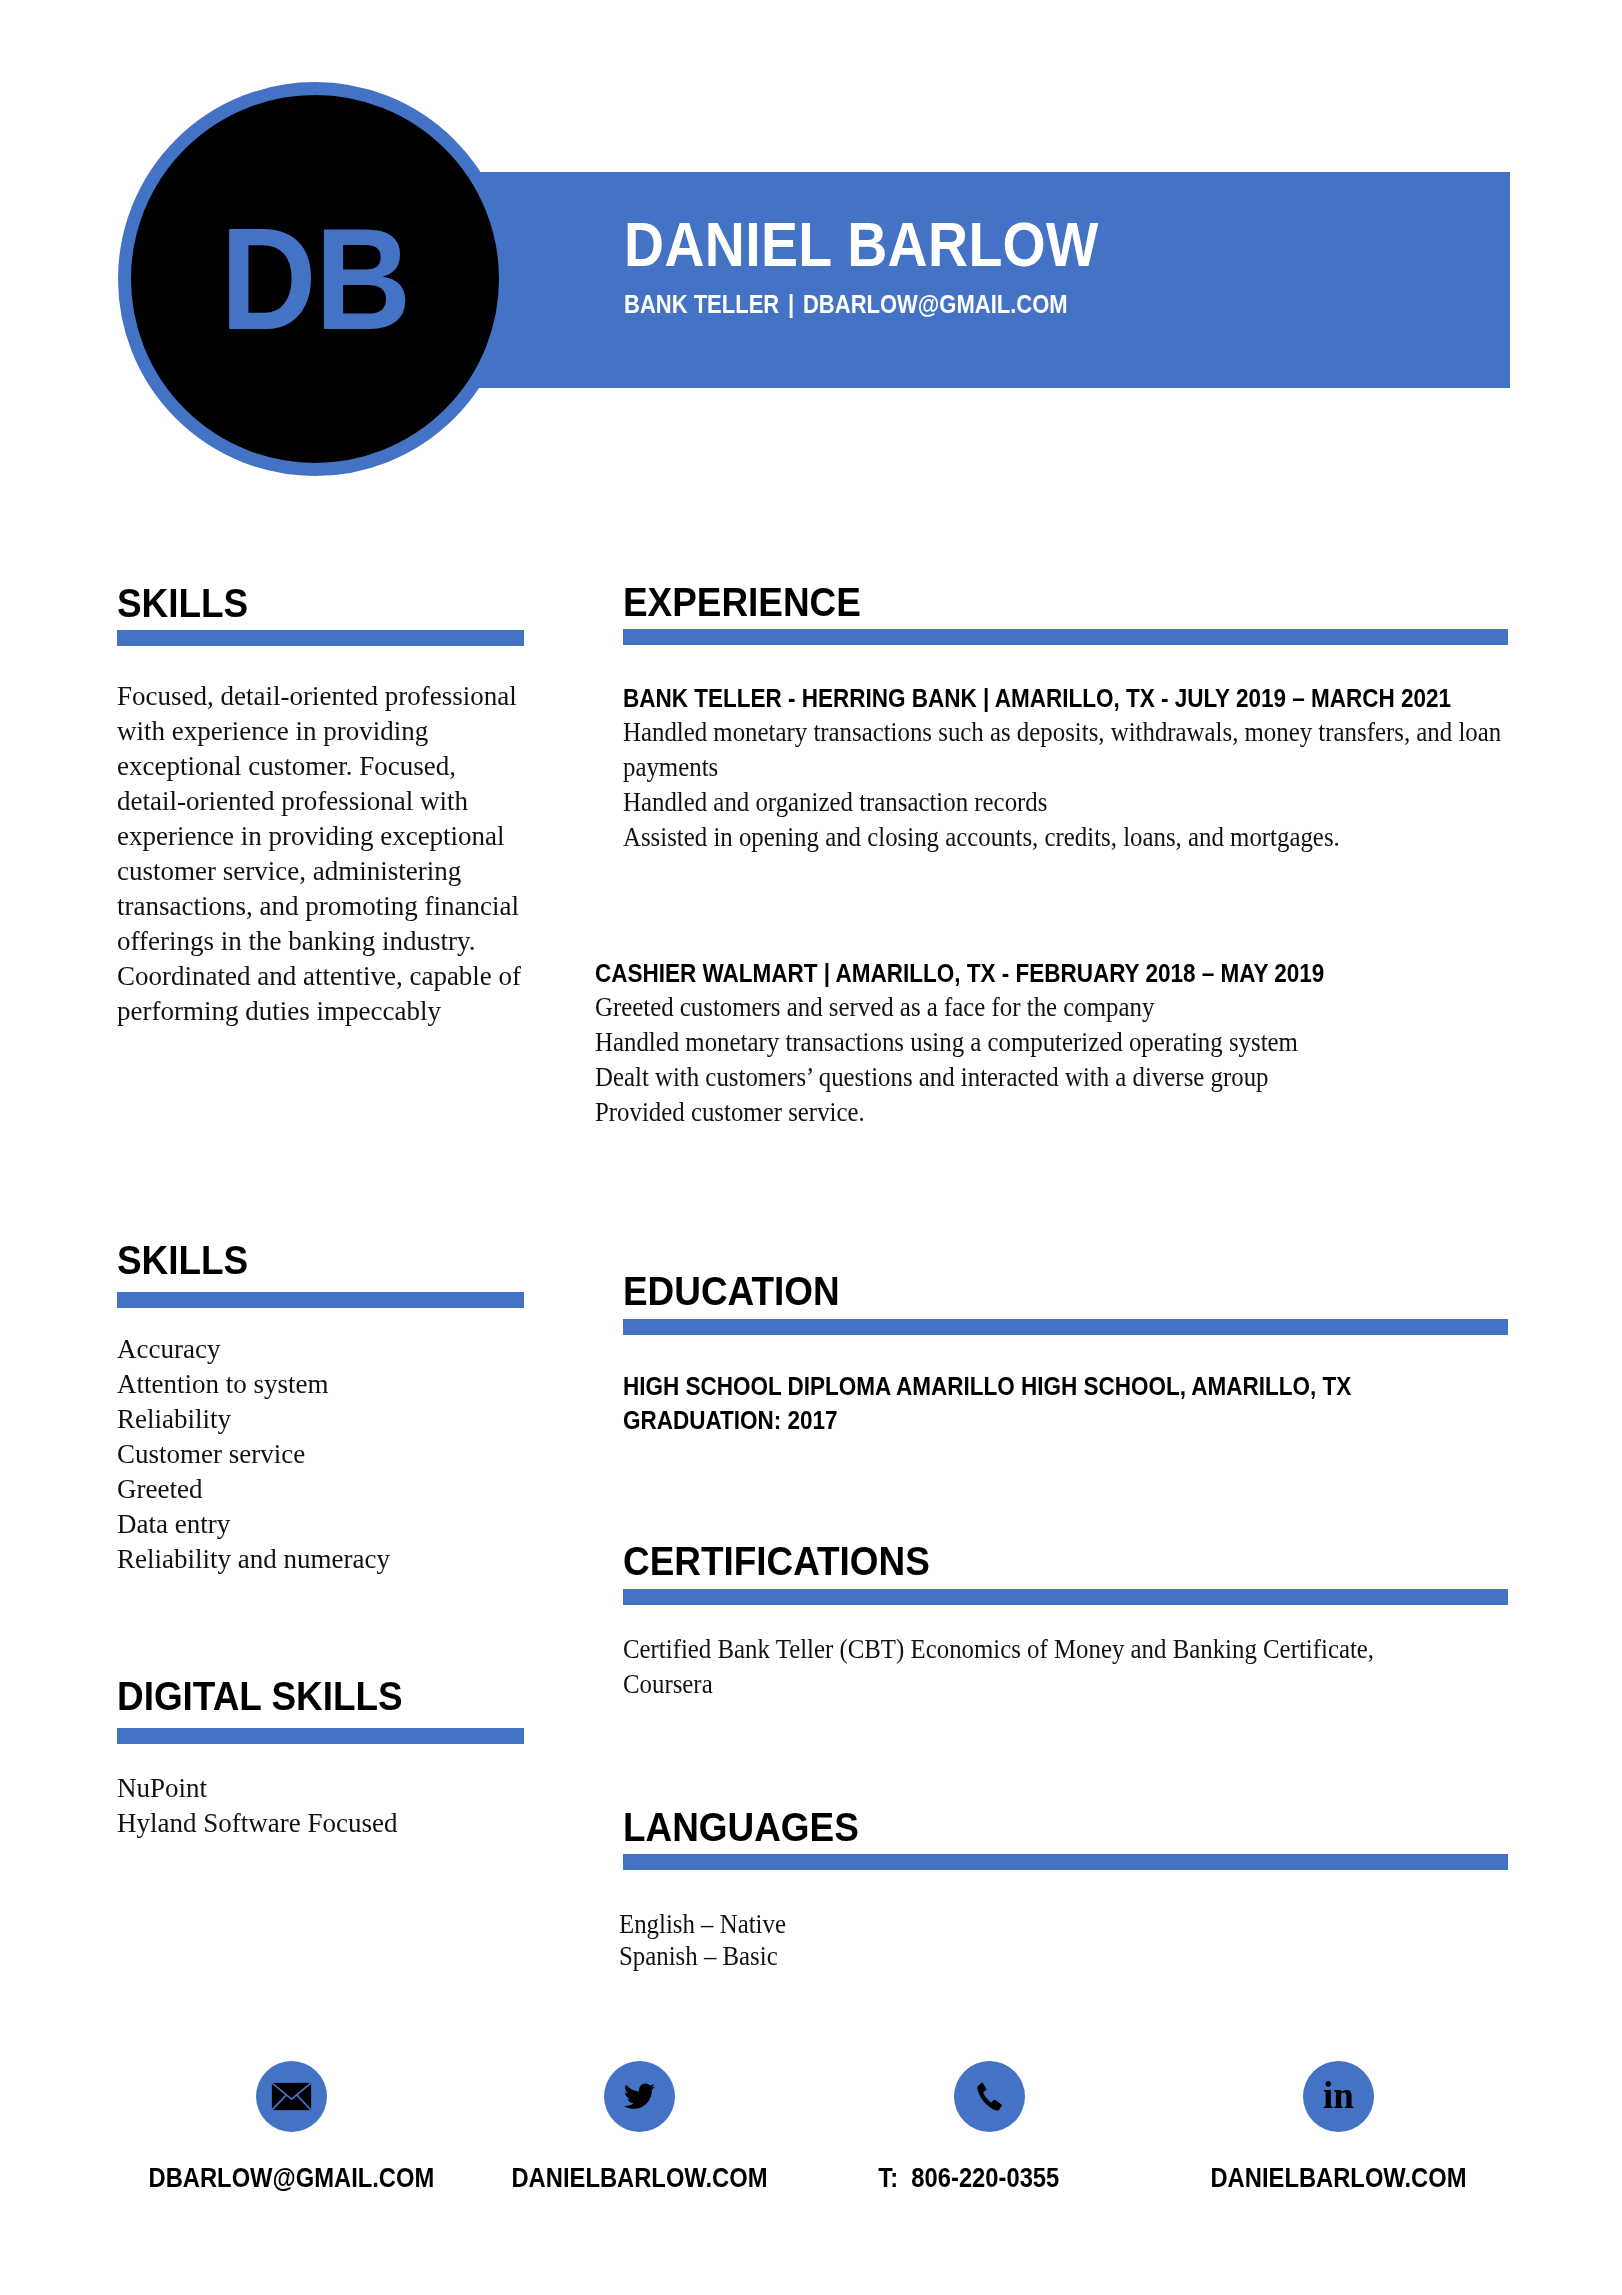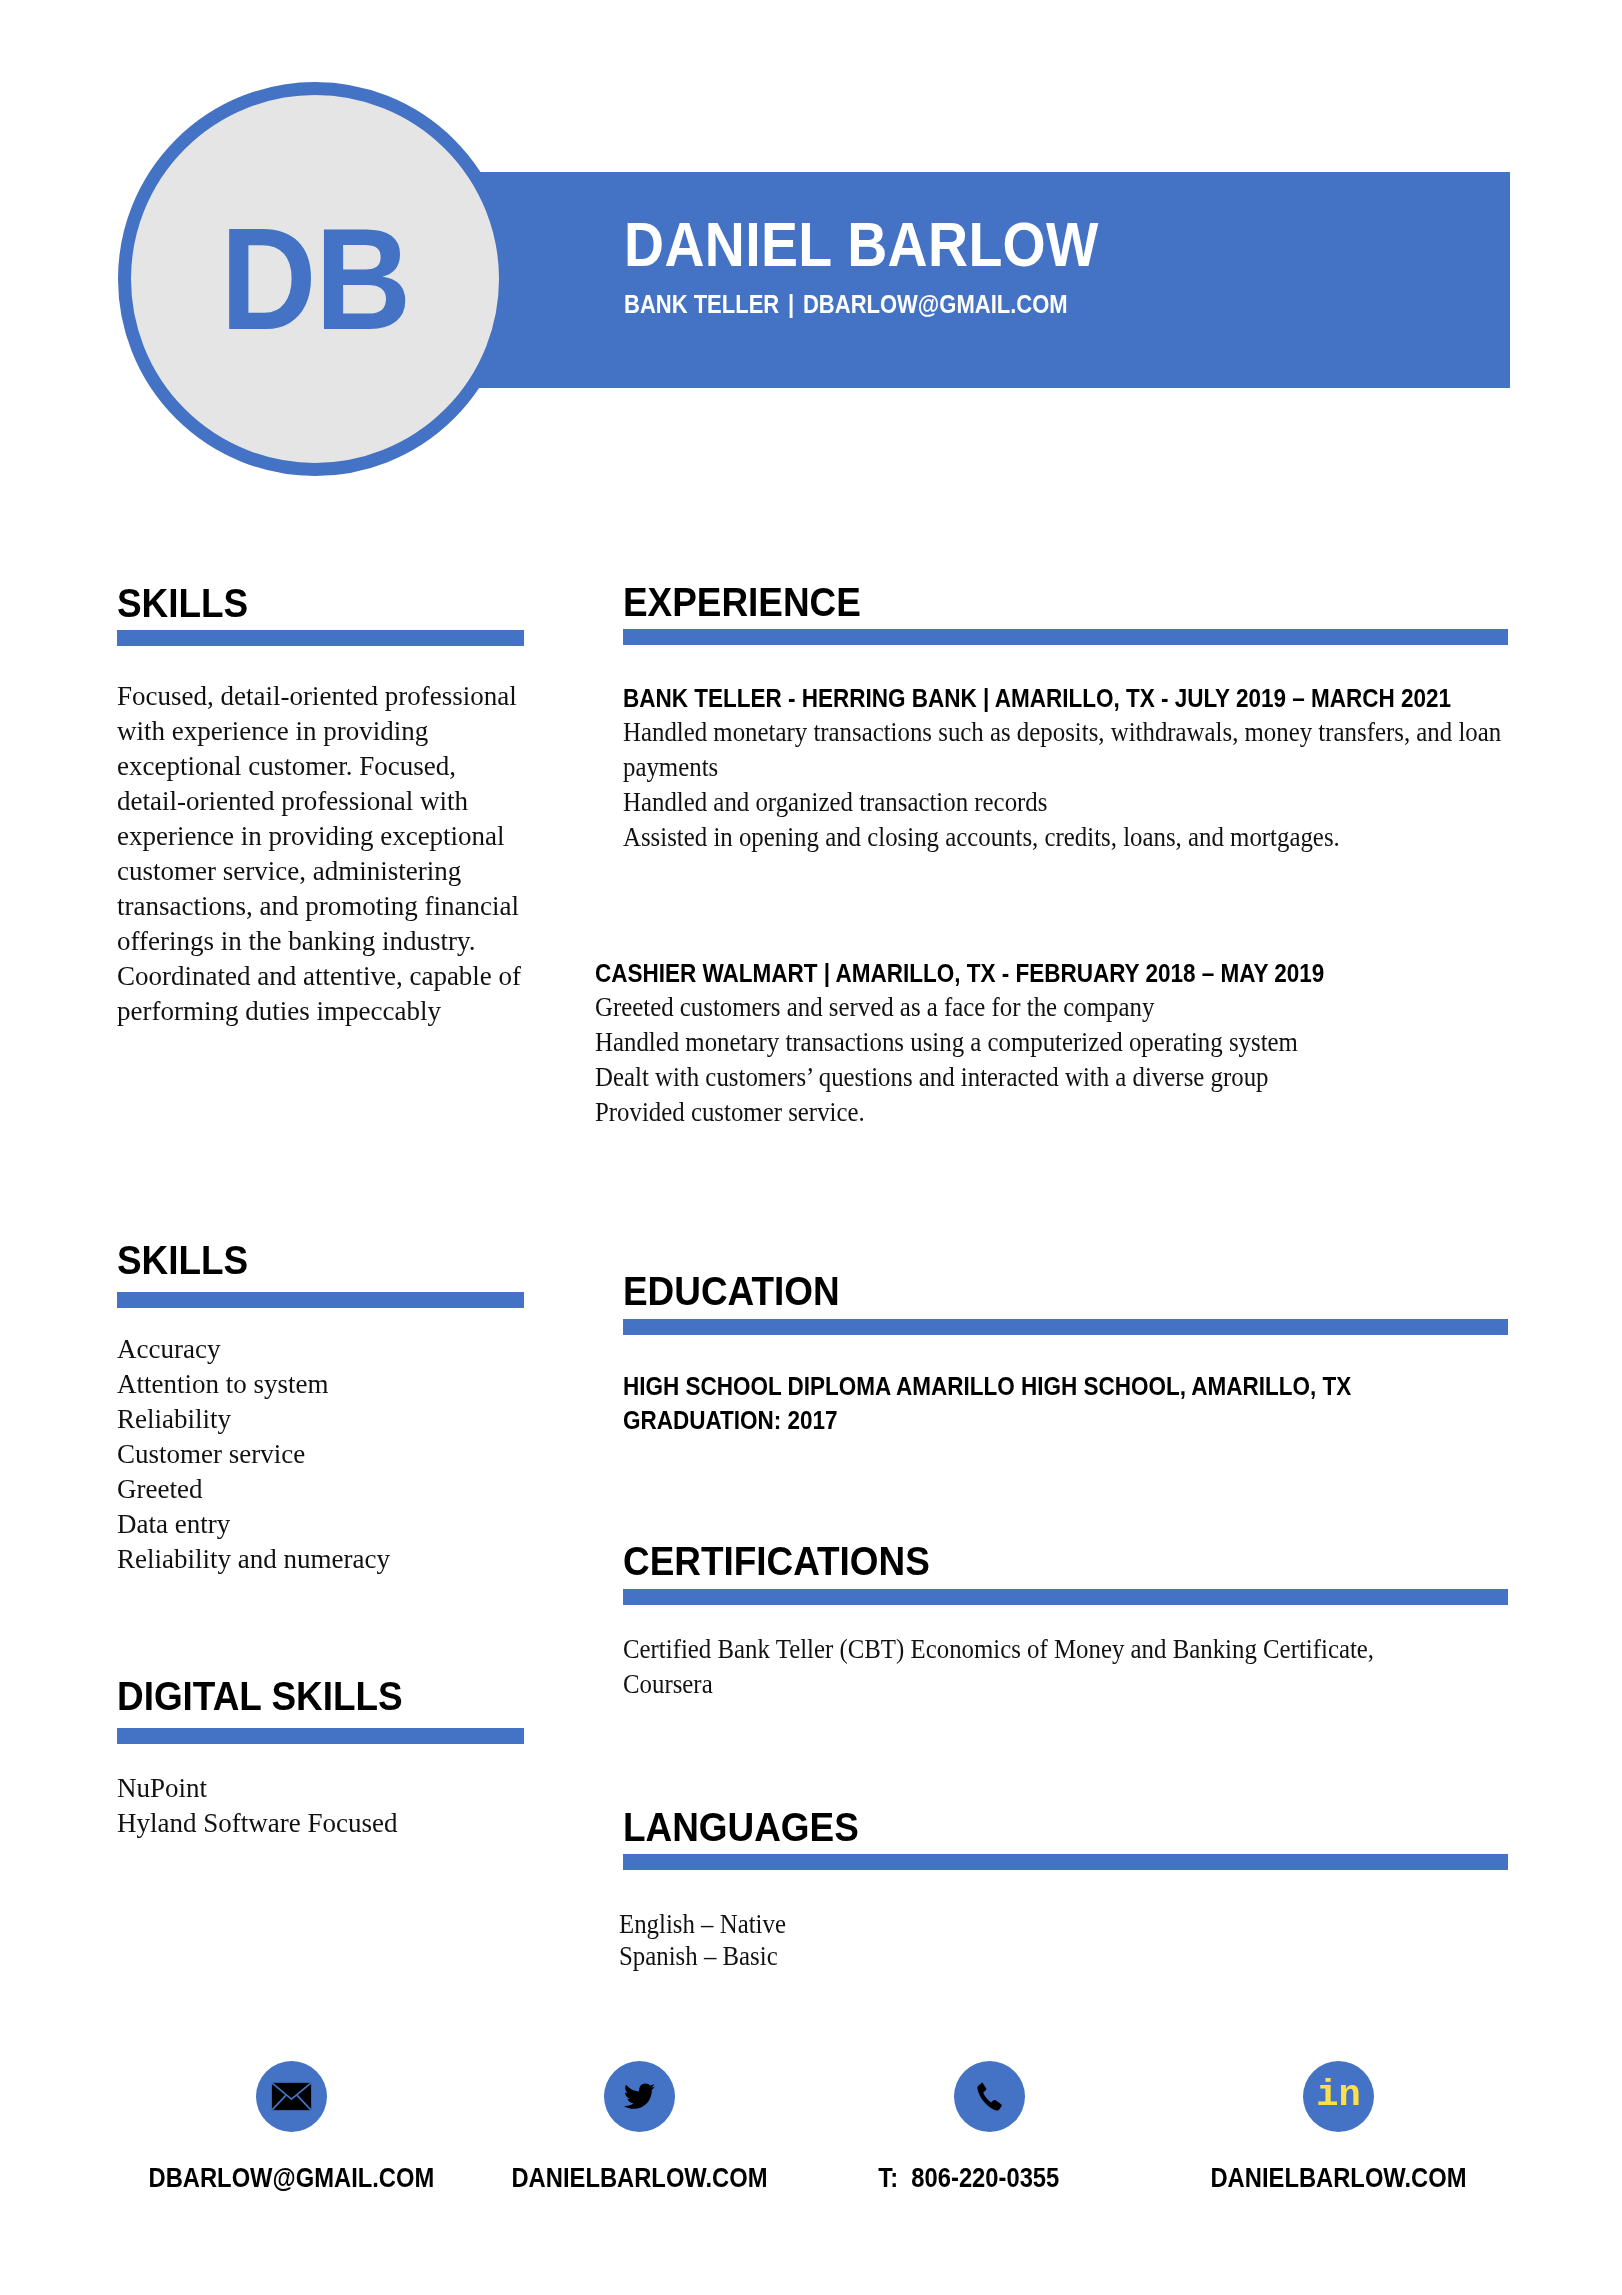--- a/index.html
+++ b/index.html
@@ -5,21 +5,21 @@
   * { margin: 0; padding: 0; box-sizing: border-box; }
   html, body { width: 1622px; height: 2295px; background: #ffffff; overflow: hidden; }
   body { position: relative; font-family: "Liberation Serif", "DejaVu Serif", serif; color: #111; }
 
   .abs { position: absolute; }
 
   
   .banner { position: absolute; left: 465px; top: 172px; width: 1045px; height: 216px; background: #4472c4; }
   .monogram-circle {
     position: absolute; left: 118px; top: 82px; width: 394px; height: 394px;
-    border-radius: 50%; border: 13.5px solid #4472c4; background: #e5e5e5;
+    border-radius: 50%; border: 13.5px solid #4472c4; background: #000000;
     display: flex; align-items: center; justify-content: center;
   }
   .monogram {
     font-family: "Liberation Sans", "DejaVu Sans", sans-serif; font-weight: 700;
     font-size: 145px; color: #4472c4; letter-spacing: -1.7px; line-height: 1;
     transform: scaleX(0.92);
   }
   .name {
     position: absolute; left: 624px; top: 213px;
     font-family: "Liberation Sans", "DejaVu Sans", sans-serif; font-weight: 700;
@@ -65,21 +65,21 @@
   .contact-icon {
     position: absolute; width: 71px; height: 71px; border-radius: 50%; background: #4472c4;
     display: flex; align-items: center; justify-content: center;
   }
   .contact-label {
     position: absolute; top: 2165px; width: 355px; text-align: center;
     font-family: "Liberation Sans", "DejaVu Sans", sans-serif; font-weight: 700;
     font-size: 27px; color: #000; white-space: nowrap; line-height: 1;
   }
   .contact-label span { display: inline-block; transform: scaleX(0.88); }
-  .in-glyph { font-family: Liberation Mono, monospace; font-weight: 700; font-size: 37px; color: #fde047; line-height: 1; margin-top: -1.7px; }
+  .in-glyph { font-family: Liberation Serif, serif; font-weight: 700; font-size: 37px; color: #000000; line-height: 1; margin-top: -1.7px; }
 </style>
 </head>
 <body>
 
 <div class="banner"></div>
 <div class="monogram-circle">
   <span class="monogram">DB</span>
 </div>
 <div class="name">DANIEL BARLOW</div>
 <div class="subtitle">

